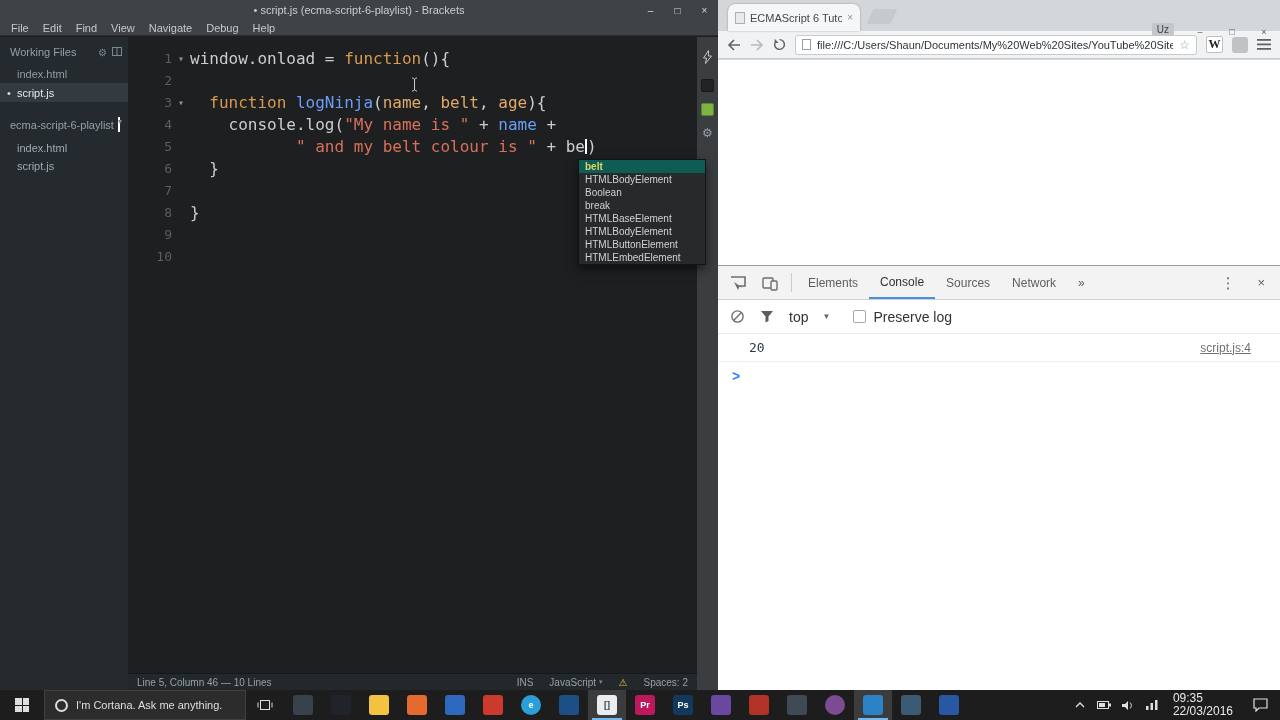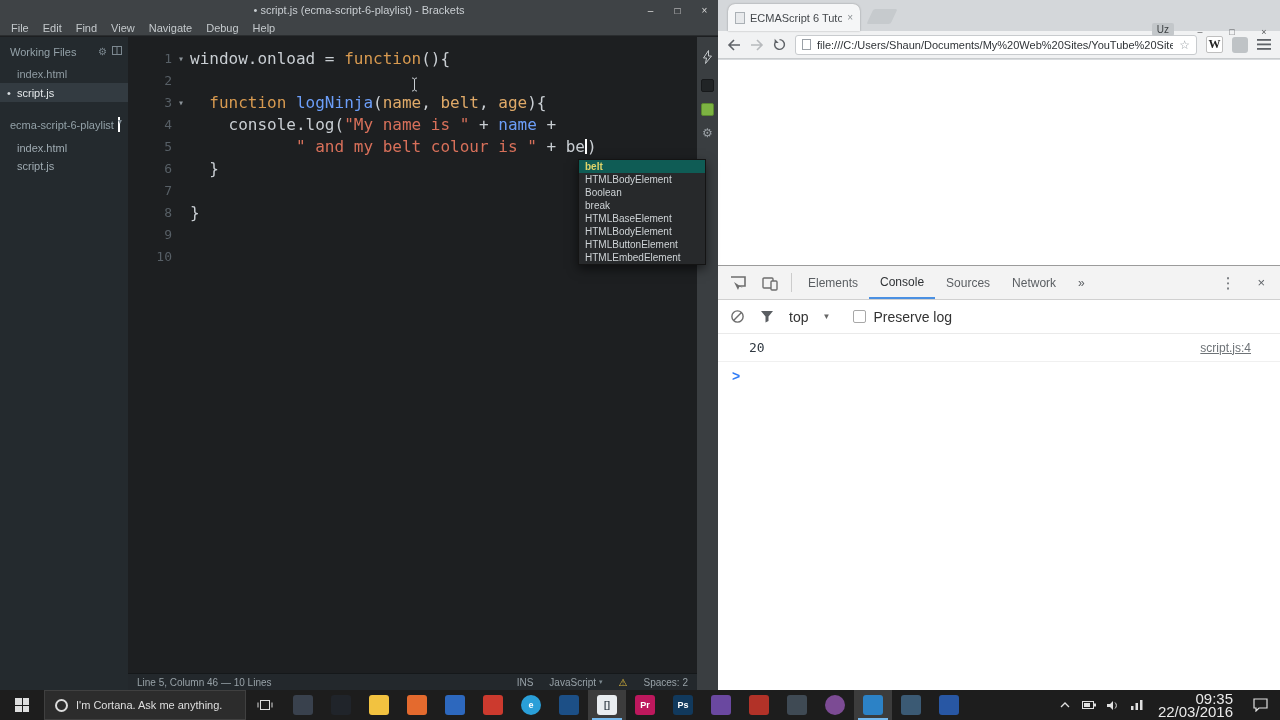--- a/index.html
+++ b/index.html
@@ -11,21 +11,21 @@
   #brackets { position: absolute; left: 0; top: 0; width: 718px; height: 690px; background: var(--editor-bg, #1d1f21); }
   .b-titlebar { height: 20px; background: #3f4346; display: flex; align-items: center; position: relative; }
   .b-title { position: absolute; left: 0; right: 0; text-align: center; font-size: 11px; color: #c9ced2; }
   .b-controls { margin-left: auto; display: flex; z-index: 2; }
   .b-ctl { width: 27px; height: 20px; display: flex; align-items: center; justify-content: center; color: #d8d8d8; font-size: 10px; cursor: default; }
   .b-menubar { height: 16px; background: #3f4346; display: flex; align-items: center; padding-left: 4px; border-bottom: 1px solid #2a2d2f; }
   .menu-item { color: #c4c9cc; font-size: 11px; padding: 0 7px; text-align: center; }
 
   .b-main { position: absolute; top: 37px; bottom: 0; left: 0; right: 0; display: flex; }
   .b-sidebar { width: 128px; flex: none; background: #242a2e; font-size: 11px; }
-  .sb-header { display: flex; align-items: flex-start; color: #93a1a8; padding: 9px 6px 6px 10px; }
+  .sb-header { display: flex; align-items: flex-end; color: #93a1a8; padding: 9px 6px 6px 10px; }
   .sb-icons { margin-left: auto; display: flex; gap: 5px; color: #7c8890; font-size: 10px; align-items: center; }
   .file-item { display: flex; align-items: center; height: 19px; padding-left: 17px; color: #909ca3; position: relative; }
   .file-item.selected { background: #333b41; color: #e4e8ea; }
   .file-item .dot { position: absolute; left: 7px; color: #d8dde0; }
   .project-header { display: flex; align-items: center; color: #93a1a8; padding: 15px 6px 7px 10px; }
   .project-header .caret { margin-left: 4px; font-size: 8px; color: #7c8890; }
   .proj-file { height: 18px; display: flex; align-items: center; padding-left: 17px; color: #9fabb2; }
 
   .b-editor { flex: 1; position: relative; background: var(--editor-bg, #1d1f21); overflow: hidden; }
   .code-lines { padding-top: 11px; font-family: "DejaVu Sans Mono", "Liberation Mono", monospace; font-size: 16px; }
@@ -117,21 +117,21 @@
   .cortana-text { font-size: 11px; color: #dfdfdf; white-space: nowrap; }
   .taskview-btn { width: 38px; display: flex; align-items: center; justify-content: center; }
   .taskbar-apps { display: flex; align-items: stretch; }
   .task-app { width: 38px; display: flex; align-items: center; justify-content: center; position: relative; }
   .task-app.active { background: rgba(255,255,255,.14); }
   .task-app.active::after { content: ""; position: absolute; left: 4px; right: 4px; bottom: 0; height: 2px; background: var(--taskbar-active, #76b9ed); }
   .app-tile { width: 20px; height: 20px; border-radius: 3px; display: flex; align-items: center; justify-content: center; font-size: 9px; font-weight: bold; color: #fff; }
   .app-tile.round { border-radius: 50%; }
   .tray { margin-left: auto; display: flex; align-items: center; padding-right: 2px; }
   .tray-btn { width: 24px; display: flex; align-items: center; justify-content: center; height: 100%; }
-  .clock { text-align: right; font-size: 15px; color: #eaeaea; line-height: 13px; padding: 0 9px; }
+  .clock { text-align: left; font-size: 12px; color: #eaeaea; line-height: 13px; padding: 0 9px; }
   .action-center { width: 36px; display: flex; align-items: center; justify-content: center; height: 100%; }
 </style>
 </head>
 <body>
 
 <div class="screen">
 
   <section id="brackets">
     <div class="b-titlebar">
       <div class="b-title">• script.js (ecma-script-6-playlist) - Brackets</div>

